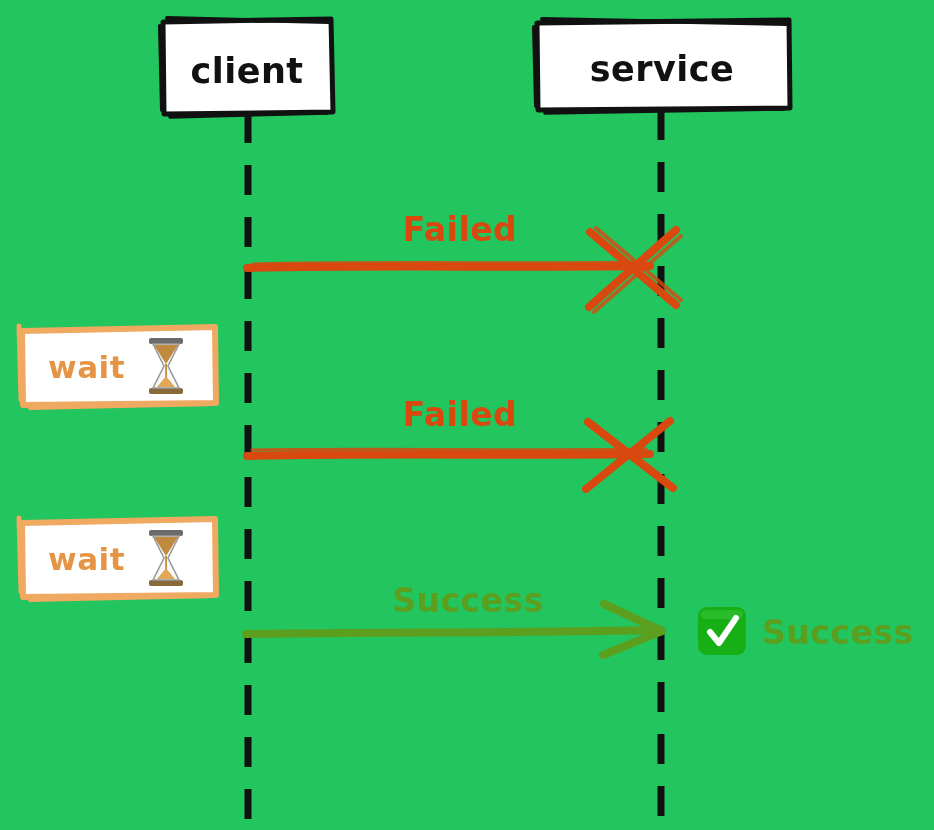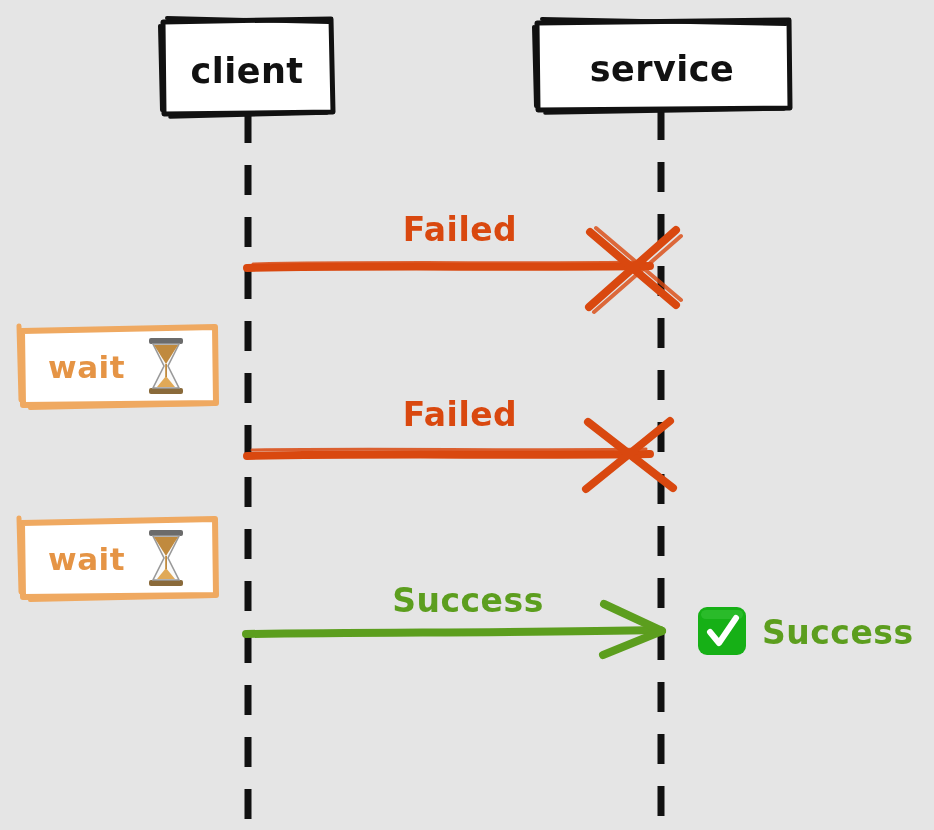--- a/index.html
+++ b/index.html
@@ -7,21 +7,21 @@
     padding: 0;
     background: #ffffff;
   }
   body {
     font-family: "DejaVu Sans", sans-serif;
   }
   #canvas-root {
     position: relative;
     width: 934px;
     height: 830px;
-    background: #e5e5e5;
+    background: #22c55e;
     overflow: hidden;
   }
   #diagram-svg {
     position: absolute;
     left: 0;
     top: 0;
     width: 934px;
     height: 830px;
   }
   .participant-label {

